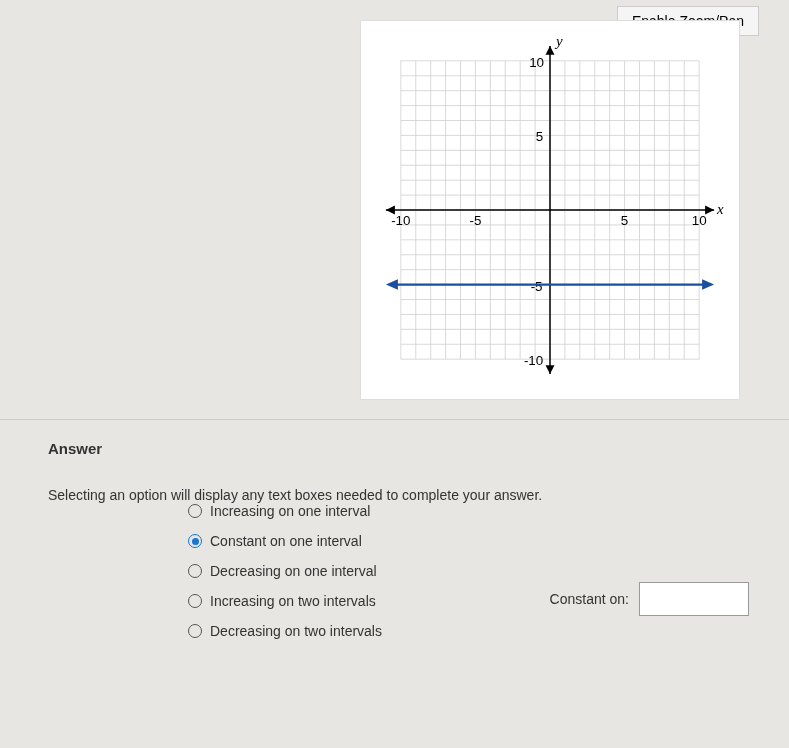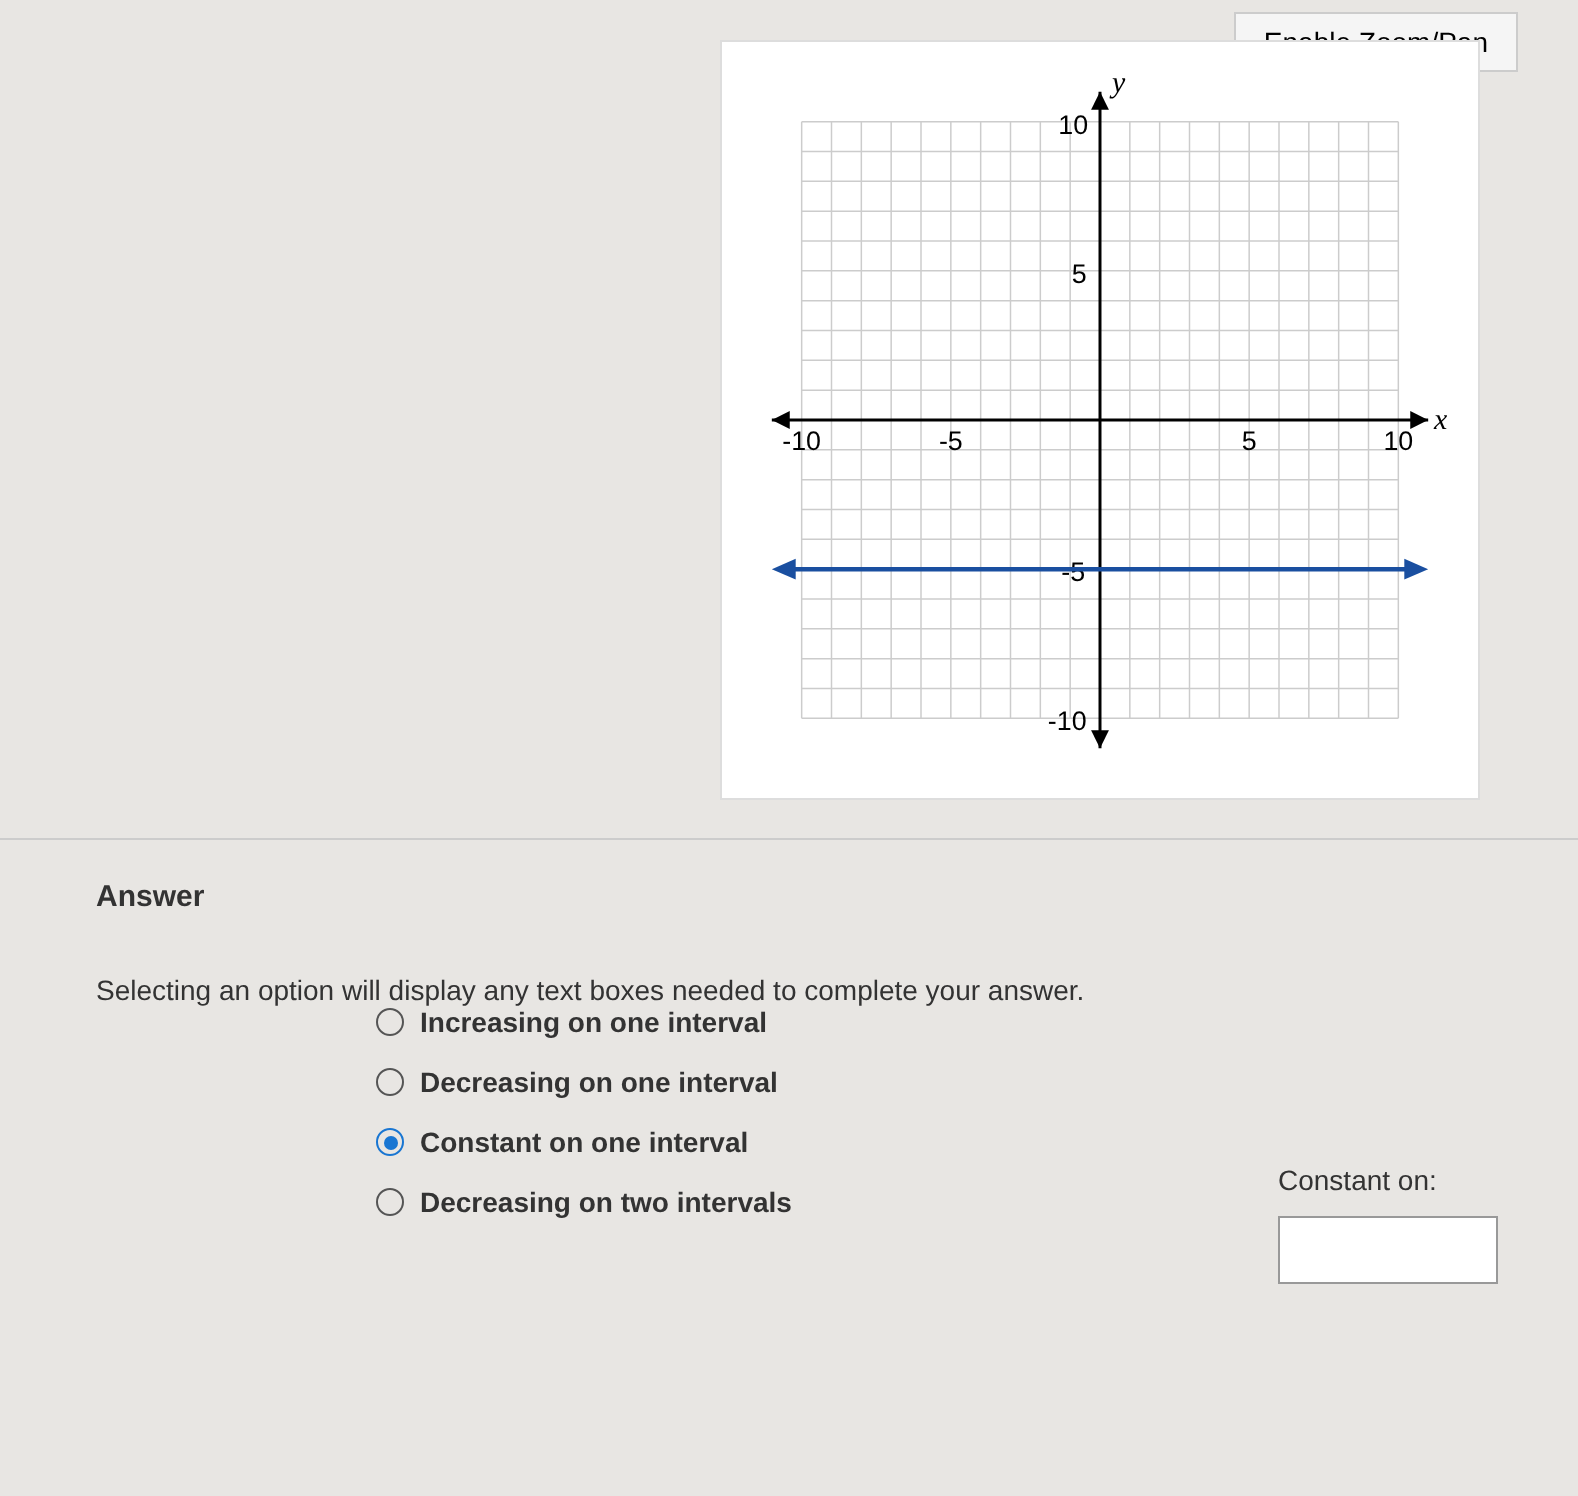--- a/index.html
+++ b/index.html
@@ -59,21 +59,20 @@
     .options {
       margin-left: 140px;
     }
     .option-row {
       display: flex;
       align-items: center;
       gap: 8px;
       margin-bottom: 14px;
       font-size: 14px;
       cursor: pointer;
-      font-weight: bold;
     }
     .radio {
       width: 14px;
       height: 14px;
       border: 1.5px solid #555;
       border-radius: 50%;
       display: inline-flex;
       align-items: center;
       justify-content: center;
       flex-shrink: 0;
@@ -86,24 +85,23 @@
       border-radius: 50%;
     }
     .radio.selected {
       border-color: #1976d2;
     }
     .constant-on {
       position: absolute;
       right: 40px;
       top: 582px;
       display: flex;
-      align-items: flex-start;
+      align-items: center;
       gap: 10px;
       font-size: 14px;
-      flex-direction: column;
     }
     .constant-input {
       width: 110px;
       height: 34px;
       border: 1px solid #999;
       background: #fff;
     }
   </style>
 </head>
 <body>
@@ -202,26 +200,30 @@
   <div class="answer-heading">Answer</div>
   <div class="answer-hint">Selecting an option will display any text boxes needed to complete your answer.</div>
 
   <div class="options-wrap">
     <div class="options">
       <div class="option-row">
         <span class="radio"></span>
         <span>Increasing on one interval</span>
       </div>
       <div class="option-row">
-        <span class="radio"></span>
-        <span>Decreasing on one interval</span>
-      </div>
-      <div class="option-row">
         <span class="radio selected"></span>
         <span>Constant on one interval</span>
+      </div>
+      <div class="option-row">
+        <span class="radio"></span>
+        <span>Decreasing on one interval</span>
+      </div>
+      <div class="option-row">
+        <span class="radio"></span>
+        <span>Increasing on two intervals</span>
       </div>
       <div class="option-row">
         <span class="radio"></span>
         <span>Decreasing on two intervals</span>
       </div>
     </div>
   </div>
 </div>
 
 <div class="constant-on">

